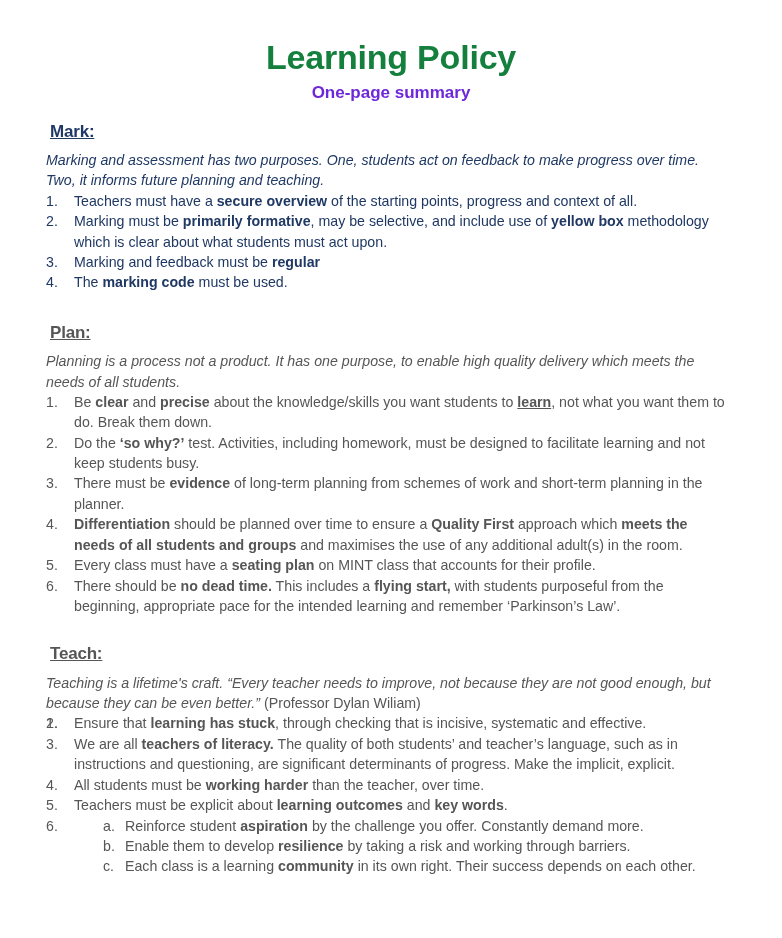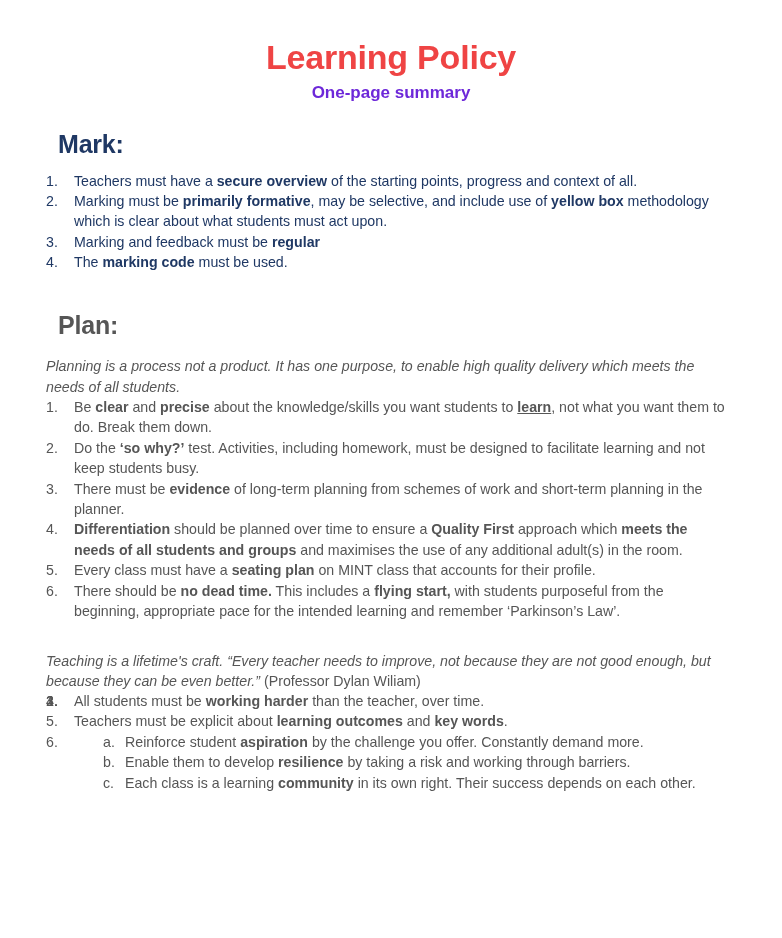--- a/index.html
+++ b/index.html
@@ -18,21 +18,21 @@
     position: relative;
     width: 782px;
     height: 938px;
     box-sizing: border-box;
     padding: 0;
   }
 
   
   .doc-title {
     text-align: center;
-    color: #ef4444;
+    color: #15803d;
     font-size: 34px;
     font-weight: bold;
     letter-spacing: -0.2px;
     margin: 0;
     padding-top: 38px;
     line-height: 1.12;
   }
   .doc-subtitle {
     text-align: center;
     color: #6d28d9;
@@ -42,25 +42,26 @@
     padding-top: 8px;
     line-height: 1.1;
   }
 
   
   .section {
     padding-left: 46px;
     padding-right: 50px;
   }
   .section-heading {
-    font-size: 25px;
+    font-size: 17px;
     font-weight: bold;
     line-height: 1.15;
-    margin: 12px;
+    margin: 4px;
     letter-spacing: -0.2px;
+    text-decoration: underline;
   }
   .section-intro {
     font-style: italic;
     font-size: 14.2px;
     line-height: 1.42;
     margin: 0;
     padding-top: 5px;
     max-width: 688px;
   }
   .section-intro .plain {
@@ -134,20 +135,23 @@
 <body>
 
 <div class="page">
 
   <h1 class="doc-title">Learning Policy</h1>
   <div class="doc-subtitle">One-page summary</div>
 
   <div class="sp-mark"></div>
   <div class="section theme-navy">
     <h2 class="section-heading">Mark:</h2>
+    <p class="section-intro">
+      <span>Marking and assessment has two purposes. One, students act on feedback to make progress over time. Two, it informs future planning and teaching.</span>
+    </p>
     <ol class="list list-gap-mark">
       <li>
         <span class="marker">1.</span>
         <span>Teachers must have a <b>secure overview</b> of the starting points, progress and context of all.</span>
       </li>
       <li>
         <span class="marker">2.</span>
         <span>Marking must be <b>primarily formative</b>, may be selective, and include use of <b>yellow box</b> methodology which is clear about what students must act upon.</span>
       </li>
       <li>
@@ -190,32 +194,35 @@
       </li>
       <li>
         <span class="marker">6.</span>
         <span>There should be <b>no dead time.</b> This includes a <b>flying start,</b> with students purposeful from the beginning, appropriate pace for the intended learning and remember ‘Parkinson’s Law’.</span>
       </li>
     </ol>
   </div>
 
   <div class="sp-teach"></div>
   <div class="section theme-grey">
+    <h2 class="section-heading">Teach:</h2>
     <p class="section-intro">
       <span>Teaching is a lifetime's craft. “Every teacher needs to improve, not because they are not good enough, but because they can be even better.”</span><span class="plain">&nbsp;</span><span class="plain">(Professor Dylan Wiliam)</span>
     </p>
     <ol class="list list-gap">
       <li>
         <span class="marker">1.</span>
       </li>
       <li>
         <span class="marker">2.</span>
+        <span>Ensure that <b>learning has stuck</b>, through checking that is incisive, systematic and effective.</span>
       </li>
       <li>
         <span class="marker">3.</span>
+        <span>We are all <b>teachers of literacy.</b> The quality of both students’ and teacher’s language, such as in instructions and questioning, are significant determinants of progress. Make the implicit, explicit.</span>
       </li>
       <li>
         <span class="marker">4.</span>
         <span>All students must be <b>working harder</b> than the teacher, over time.</span>
       </li>
       <li>
         <span class="marker">5.</span>
         <span>Teachers must be explicit about <b>learning outcomes</b> and <b>key words</b>.</span>
       </li>
       <li>

